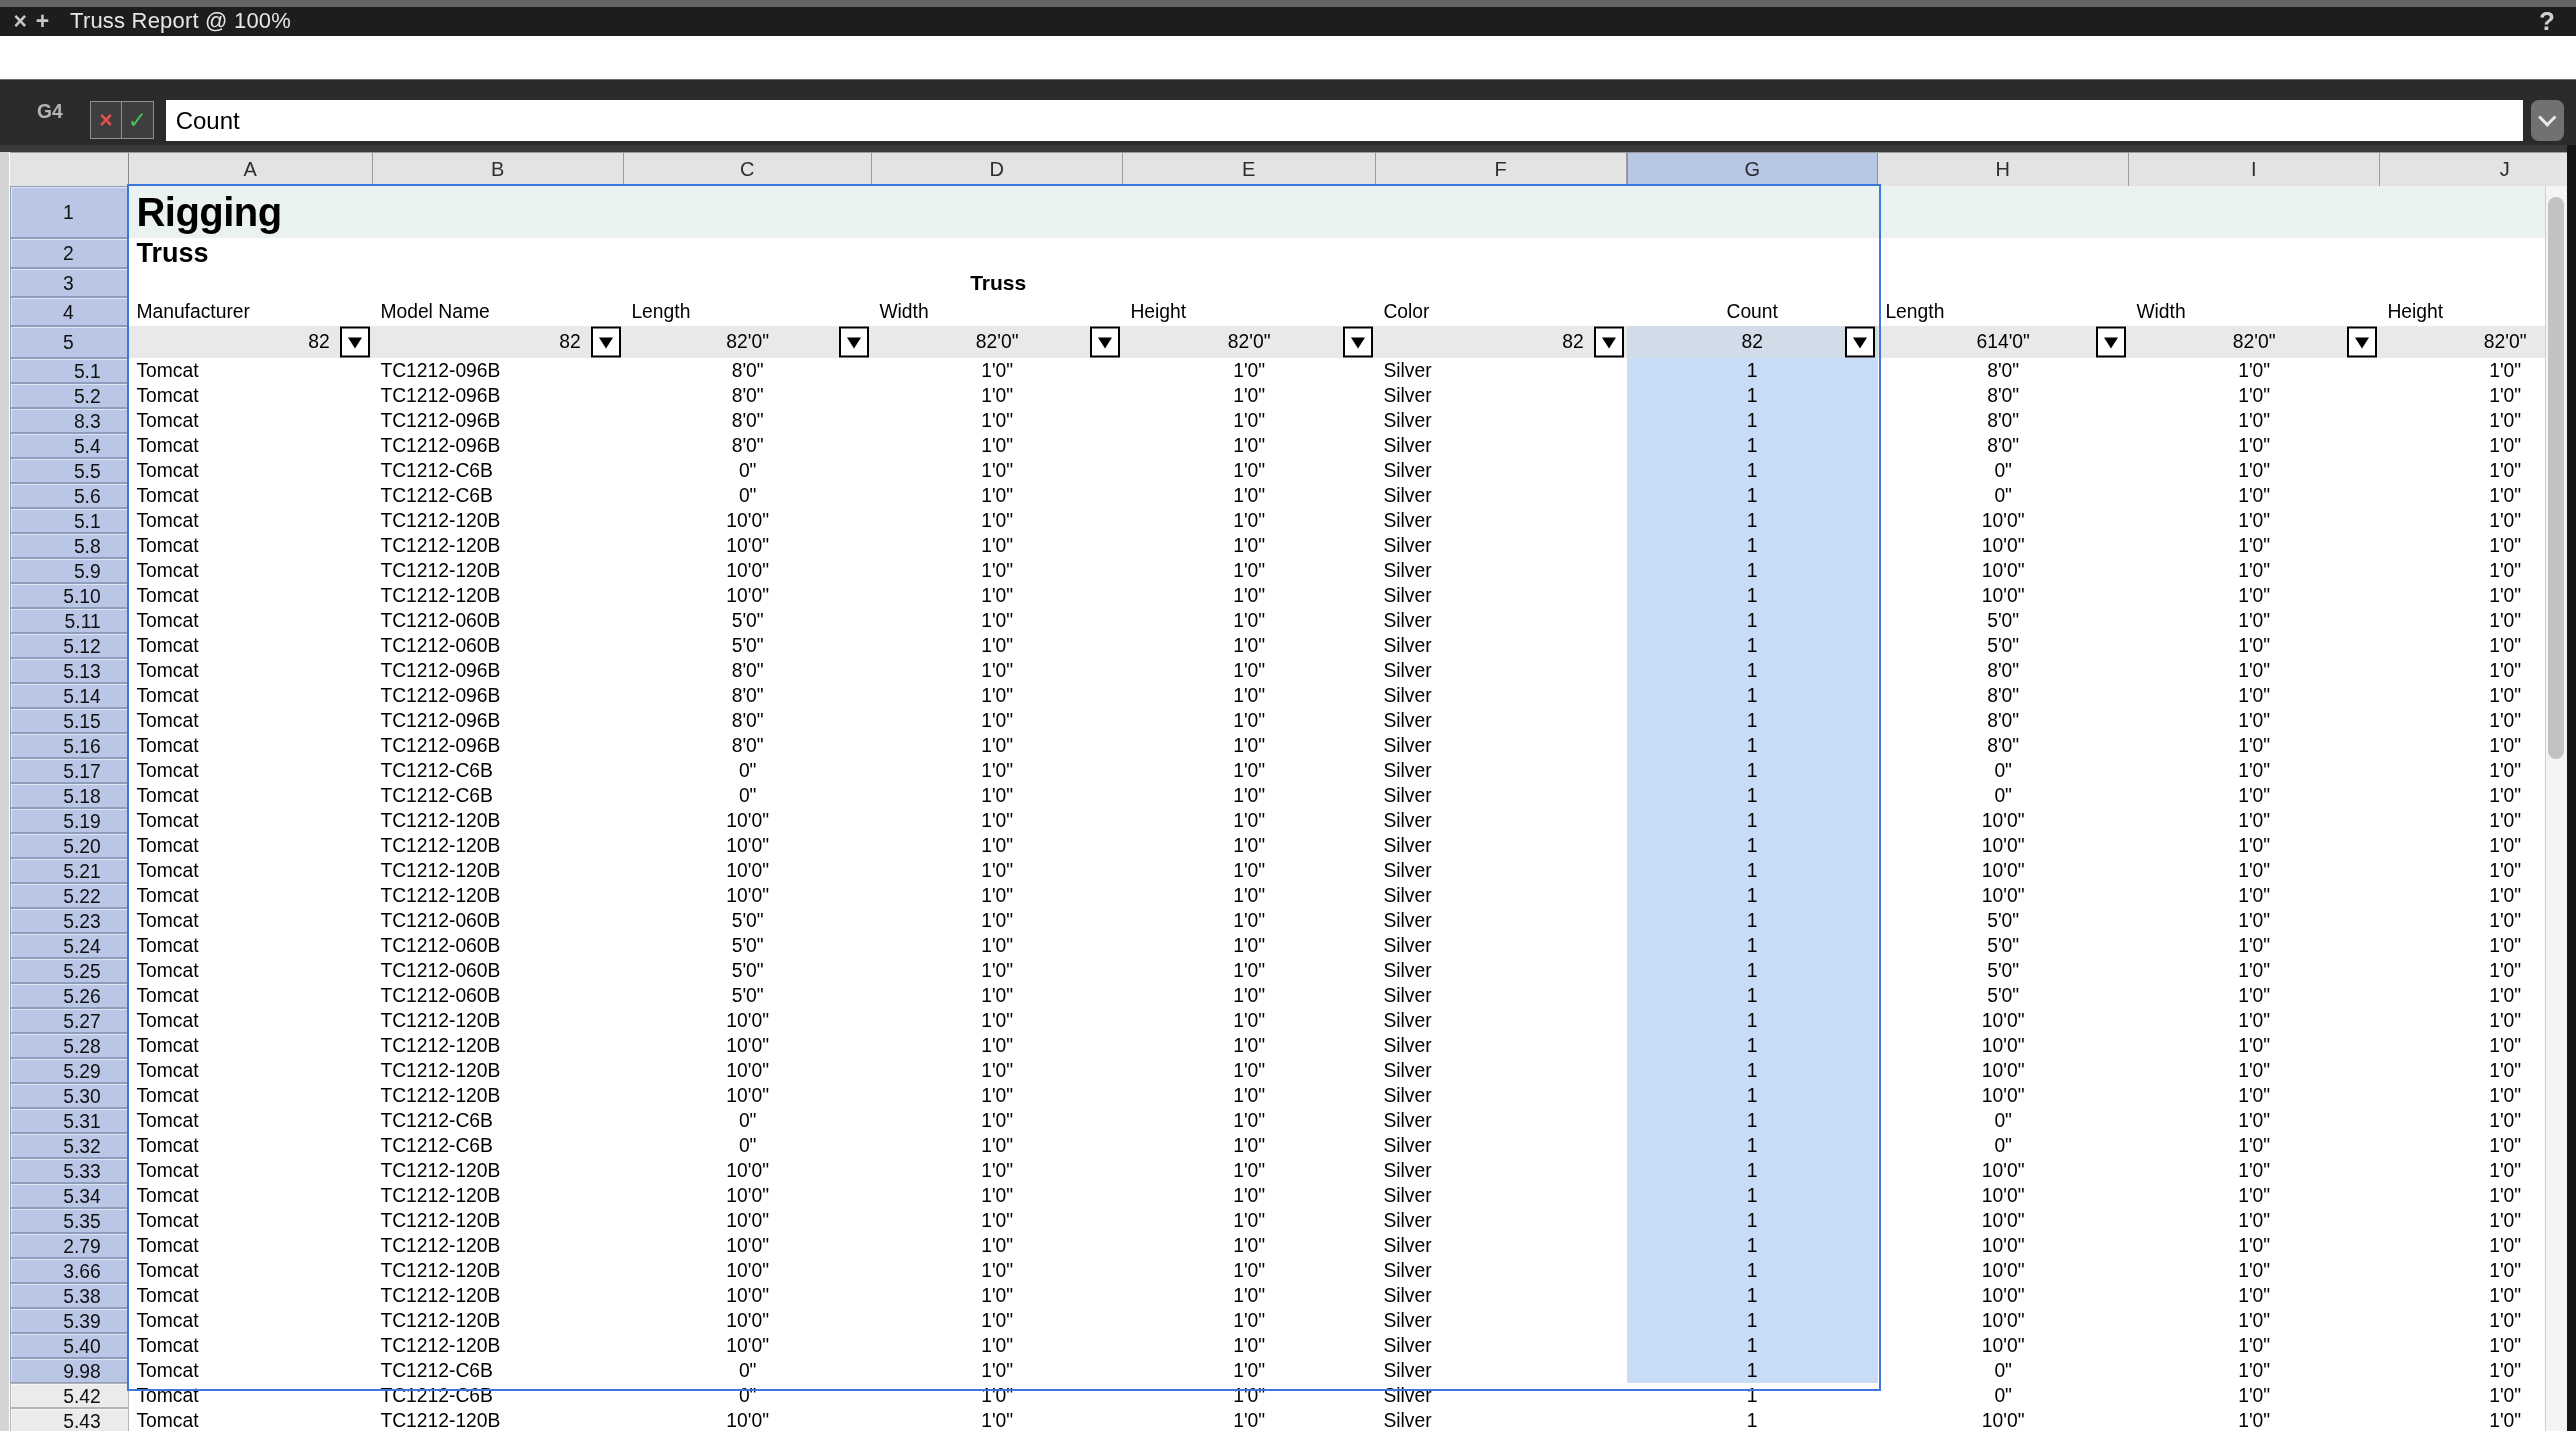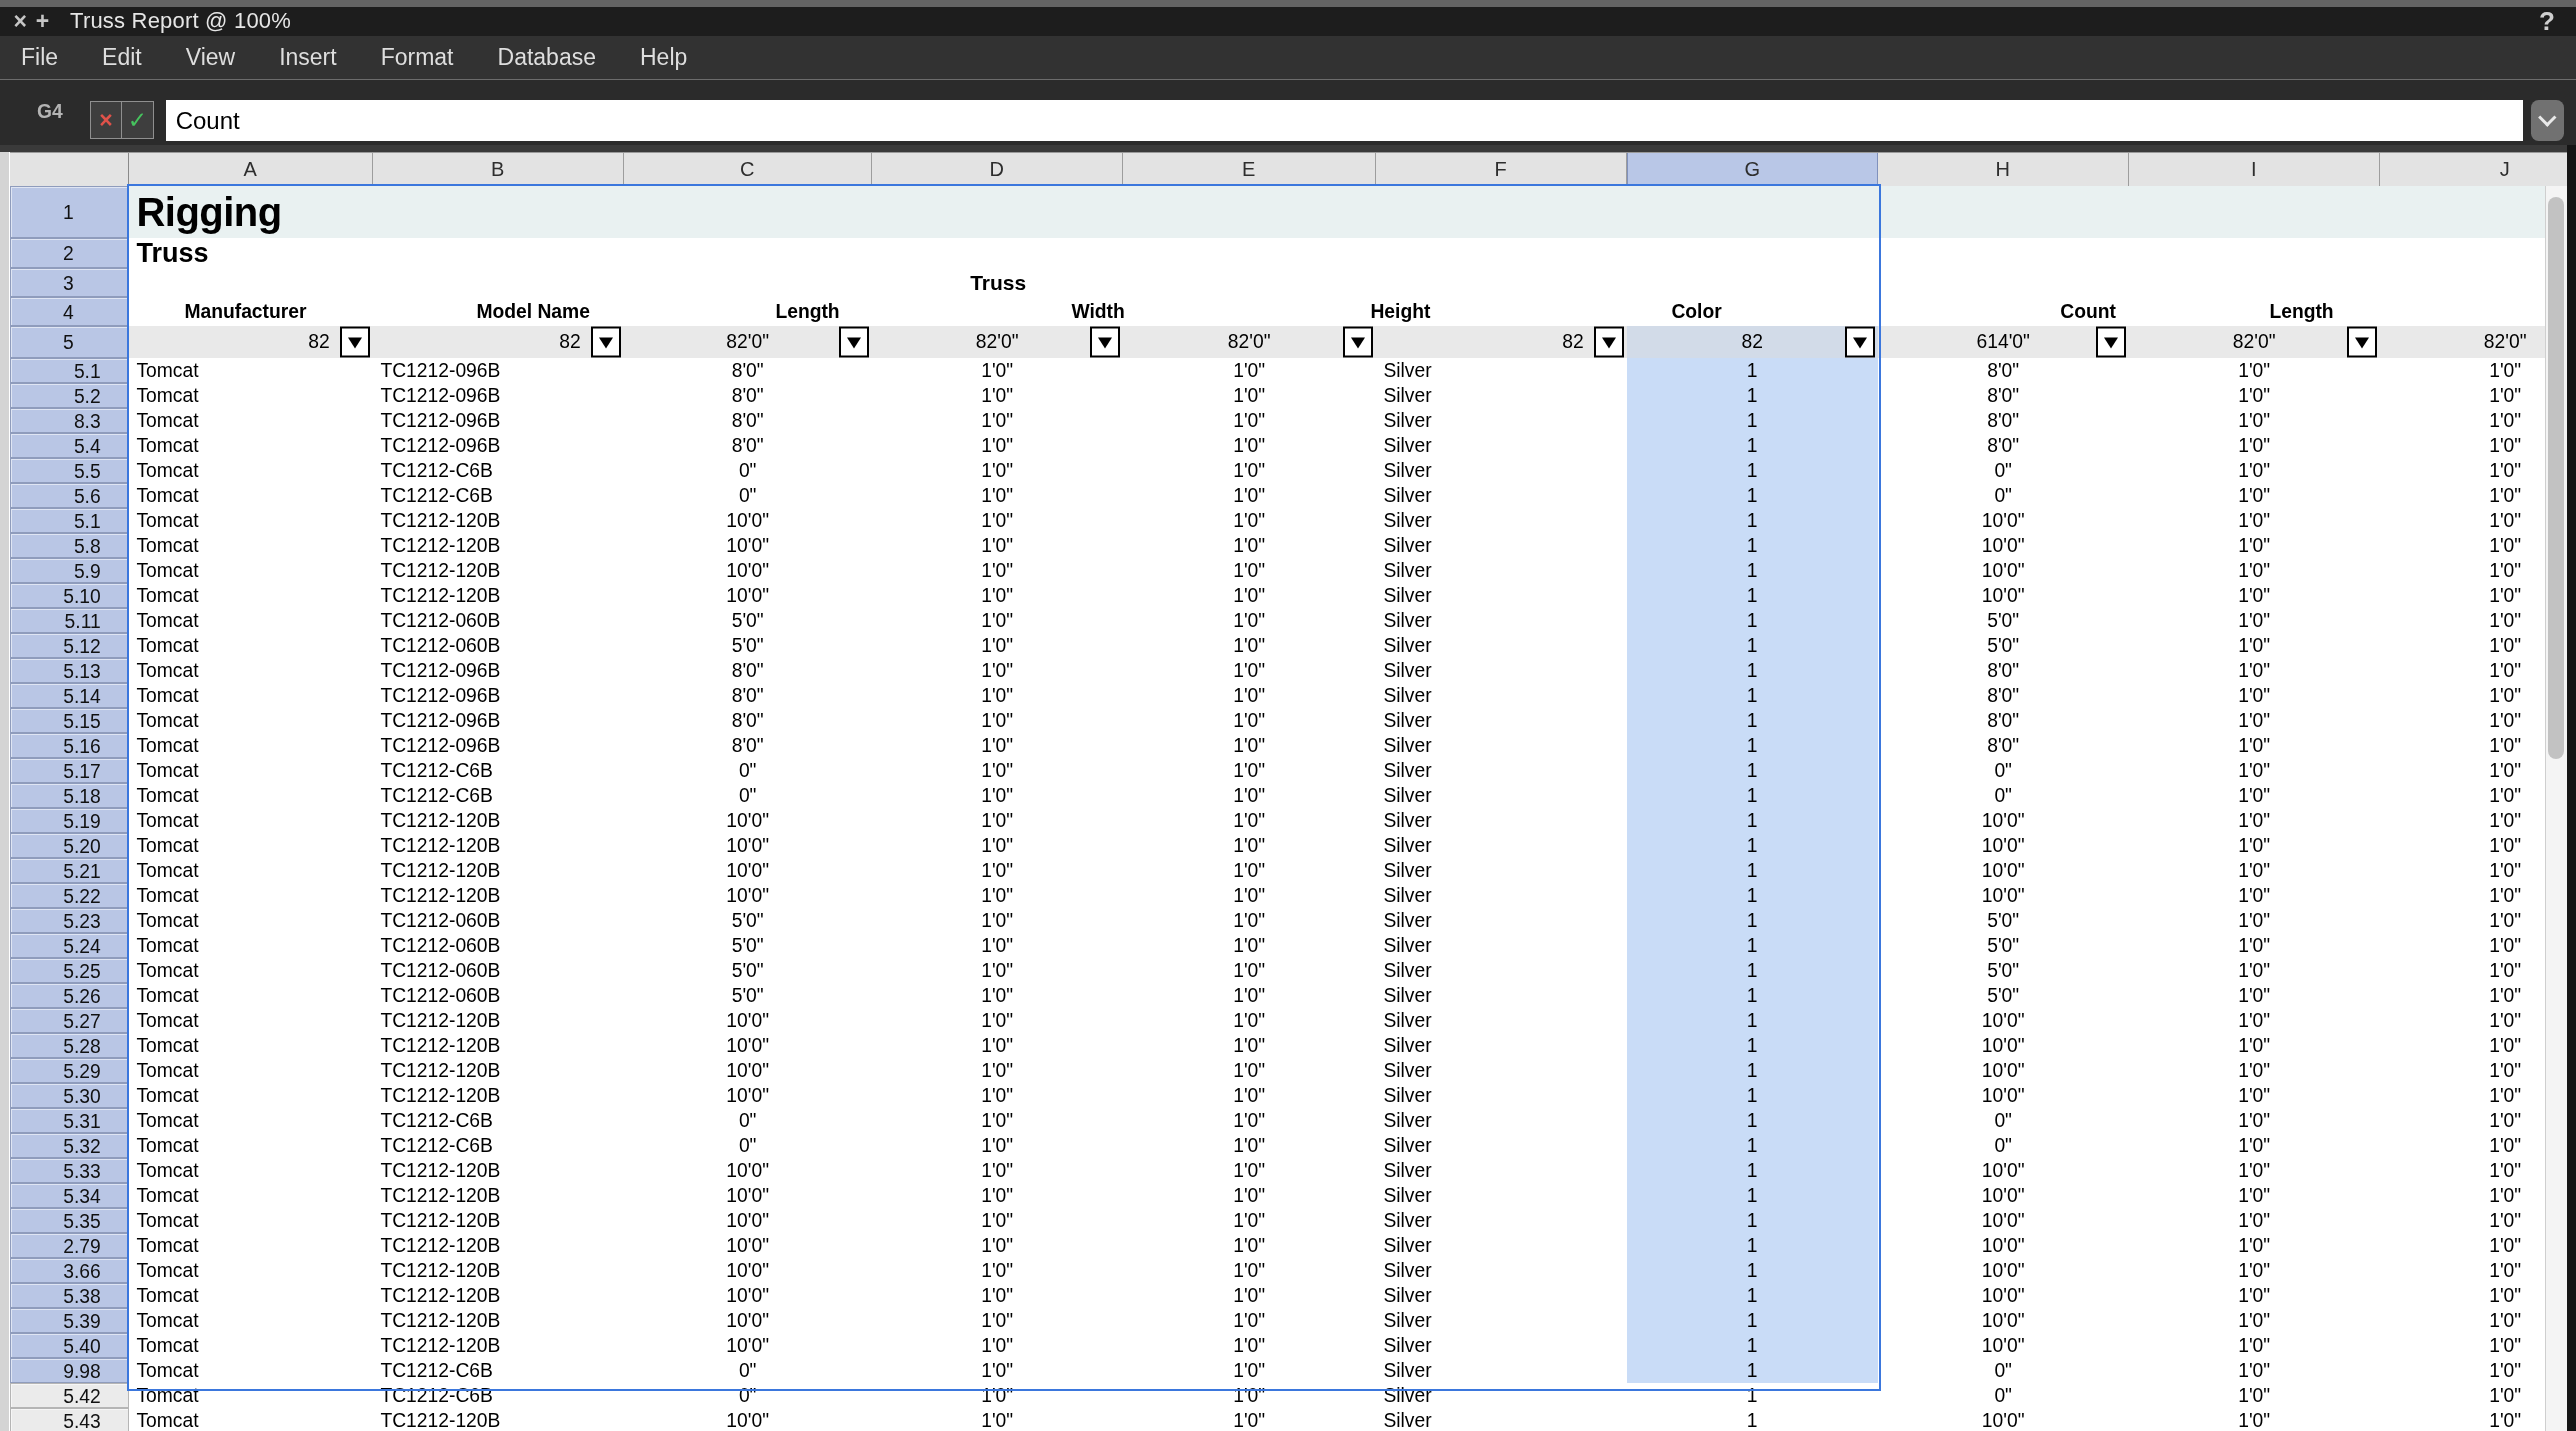--- a/index.html
+++ b/index.html
@@ -40,21 +40,21 @@
   #rows { position:absolute; left:9.7px; top:186px; width:2623px; }
   .row { display:flex; position:relative; }
   .rowhead { flex:0 0 119px; width:119px; background:#b9c6e5; border:1px solid #8f9cbc; box-shadow:inset 1px 1px 0 rgba(255,255,255,.55); color:#111; font-size:19.3px; text-align:right; position:relative; }
   .rowhead.main { padding-right:54px; }
   .rowhead.sub  { padding-right:27px; }
   .rowhead.gray { background:#ebebeb; border-color:#b5b5b5; }
   .c { position:relative; overflow:visible; white-space:nowrap; color:#000; flex:0 0 auto; }
   .al { text-align:left; padding-left:7.7px; }
   .ac { text-align:center; }
   .ar { text-align:right; padding-right:43px; }
-  .b  { font-weight:700;margin-left:48px; }
+  .b  { font-weight:400; }
   .fs-data   { font-size:19.3px; }
   .fs-big    { font-size:40px; font-weight:700; letter-spacing:-0.5px; }
   .fs-med    { font-size:27px; font-weight:700; }
   .fs-group  { font-size:21px; font-weight:700; }
   .filter-dd { position:absolute; right:2.9px; top:50%; transform:translateY(-50%); width:30px; height:31px; background:#fff; border:2.9px solid #000; display:flex; align-items:center; justify-content:center; }
   .filter-dd i { width:0; height:0; border-top:11.6px solid #000; border-left:7.7px solid transparent; border-right:7.7px solid transparent; margin-top:1.9px; }
 
   
   #sel-border { left:127px; top:184px; width:1754px; height:1207px; border:2.9px solid #3b77dd; pointer-events:none; }
   #vscroll-track { left:2545px; top:186px; width:23px; height:1245px; background:#f4f4f4; border-left:1px solid #cfcfcf; }
@@ -68,29 +68,20 @@
 
   <div id="topstrip" class="abs"></div>
 
   <div id="titlebar" class="abs">
     <span id="close-ic" class="winicon">×</span>
     <span id="plus-ic" class="winicon">+</span>
     <span id="win-title">Truss Report @ 100%</span>
     <span id="help-ic">?</span>
   </div>
 
-  <div id="menubar" class="abs">
-      <span class="menu-item">File</span>
-      <span class="menu-item">Edit</span>
-      <span class="menu-item">View</span>
-      <span class="menu-item">Insert</span>
-      <span class="menu-item">Format</span>
-      <span class="menu-item">Database</span>
-      <span class="menu-item">Help</span>
-    </div>
 
   <div id="formulabar" class="abs">
     <span id="cellref">G4</span>
     <div id="fx-btns">
       <span id="fx-cancel" class="fx-btn">×</span>
       <span id="fx-accept" class="fx-btn">✓</span>
     </div>
     <input id="formula-input" type="text" value="Count" style="">
     <div id="formula-dd">
         <i></i>

